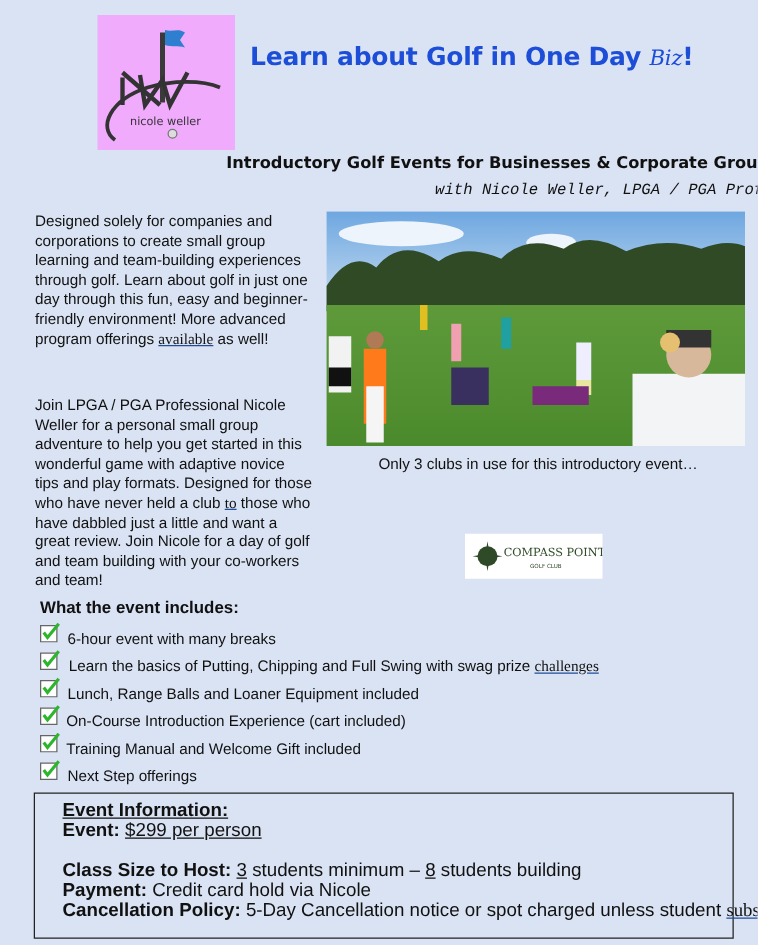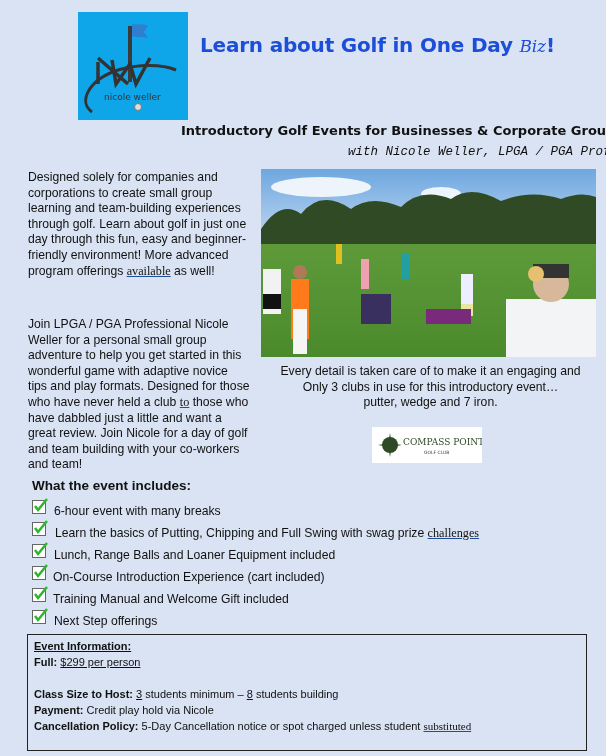--- a/index.html
+++ b/index.html
@@ -6,21 +6,21 @@
   body {
     width:606px; height:756px; overflow:hidden;
     background:#dae3f3;
     font-family:"Liberation Sans", sans-serif;
     color:#111;
     position:relative;
   }
   .abs { position:absolute; }
 
   
-  .logo { left:78px; top:12px; width:110px; height:108px; background:#0ea5e9; }
+  .logo { left:78px; top:12px; width:110px; height:108px; background:#f0abfc; }
   .logo svg { width:110px; height:108px; }
 
   .title {
     left:200px; top:33px;
     font-family:"DejaVu Sans", sans-serif;
     font-weight:bold; font-size:20px; color:#1d4ed8; letter-spacing:-0.2px;
     white-space:nowrap;
   }
   .title .biz { font-family:"DejaVu Serif", serif; font-style:italic; font-weight:normal; font-size:17px; }
 
@@ -63,21 +63,21 @@
   .chk { position:absolute; left:0; top:-6px; width:16px; height:16px; }
   .chk svg { width:16px; height:16px; display:block; }
   .inc-label { position:absolute; top:0;text-align:center; }
 
   
   .infobox {
     left:27px; top:634px; width:560px; height:117px;
     border:1.5px solid #222; box-sizing:border-box;
   }
   .info-line {
-    position:absolute; left:6px; font-size:11px; white-space:nowrap;
+    position:absolute; left:22px; font-size:15px; white-space:nowrap;
   }
   .info-line b { font-weight:bold; }
   .u { text-decoration:underline; }
   .email { color:#1f4e9c; text-decoration:underline; }
 </style>
 </head>
 <body>
 
 <div class="abs logo">
   <svg viewBox="0 0 110 108">
@@ -128,23 +128,21 @@
     <circle cx="290" cy="115" r="18" fill="#d8b89a"></circle>
     <rect x="272" y="95" width="36" height="14" fill="#333"></rect>
     <circle cx="275" cy="105" r="8" fill="#e4c070"></circle>
     <rect x="100" y="90" width="8" height="30" fill="#f0a0b0"></rect>
     <rect x="140" y="85" width="8" height="25" fill="#20a0a0"></rect>
     <rect x="75" y="75" width="6" height="20" fill="#e0c020"></rect>
   </svg>
 </div>
 
 <div class="abs caption">
-  <div>Every detail is taken care of to make it an engaging and</div>
   <div>Only 3 clubs in use for this introductory event…</div>
-  <div>putter, wedge and 7 iron.</div>
 </div>
 
 <div class="abs compass">
   <svg viewBox="0 0 110 36">
     <circle cx="18" cy="18" r="8" fill="#2e4a26"></circle>
     <path d="M18 6 L20 18 L18 30 L16 18 Z M6 18 L18 16 L30 18 L18 20 Z" fill="#2e4a26"></path>
     <text x="31" y="18" font-size="9" fill="#2e4a26" font-family="DejaVu Serif, serif">COMPASS POINTE</text>
     <text x="52" y="27" font-size="4.5" fill="#2e4a26" font-family="DejaVu Sans, sans-serif">GOLF CLUB</text>
   </svg>
 </div>
@@ -202,17 +200,17 @@
           <rect x="0.5" y="2.5" width="13" height="13" fill="#fff" stroke="#666"></rect>
           <path d="M3 8 L6 12 L15 1" stroke="#2db52d" stroke-width="2.5" fill="none"></path>
         </svg>
       </span>
     <span class="inc-label" style="left:22px">Next Step offerings</span>
   </div>
 </div>
 
 <div class="abs infobox">
   <div class="info-line u" style="top:5px;font-weight:bold">Event Information:</div>
-  <div class="info-line" style="top:21px"><b>Full: </b><span class="u">$299 per person</span></div>
+  <div class="info-line" style="top:21px"><b>Event: </b><span class="u">$299 per person</span></div>
   <div class="info-line" style="top:53px"><b>Class Size to Host: </b><span class="u">3</span><span> students minimum – </span><span class="u">8</span><span> students building</span></div>
-  <div class="info-line" style="top:69px"><b>Payment: </b><span>Credit play hold via Nicole</span></div>
+  <div class="info-line" style="top:69px"><b>Payment: </b><span>Credit card hold via Nicole</span></div>
   <div class="info-line" style="top:85px"><b>Cancellation Policy: </b><span>5-Day Cancellation notice or spot charged unless student </span><span class="link">substituted</span></div>
 </div>
 
 </body></html>

